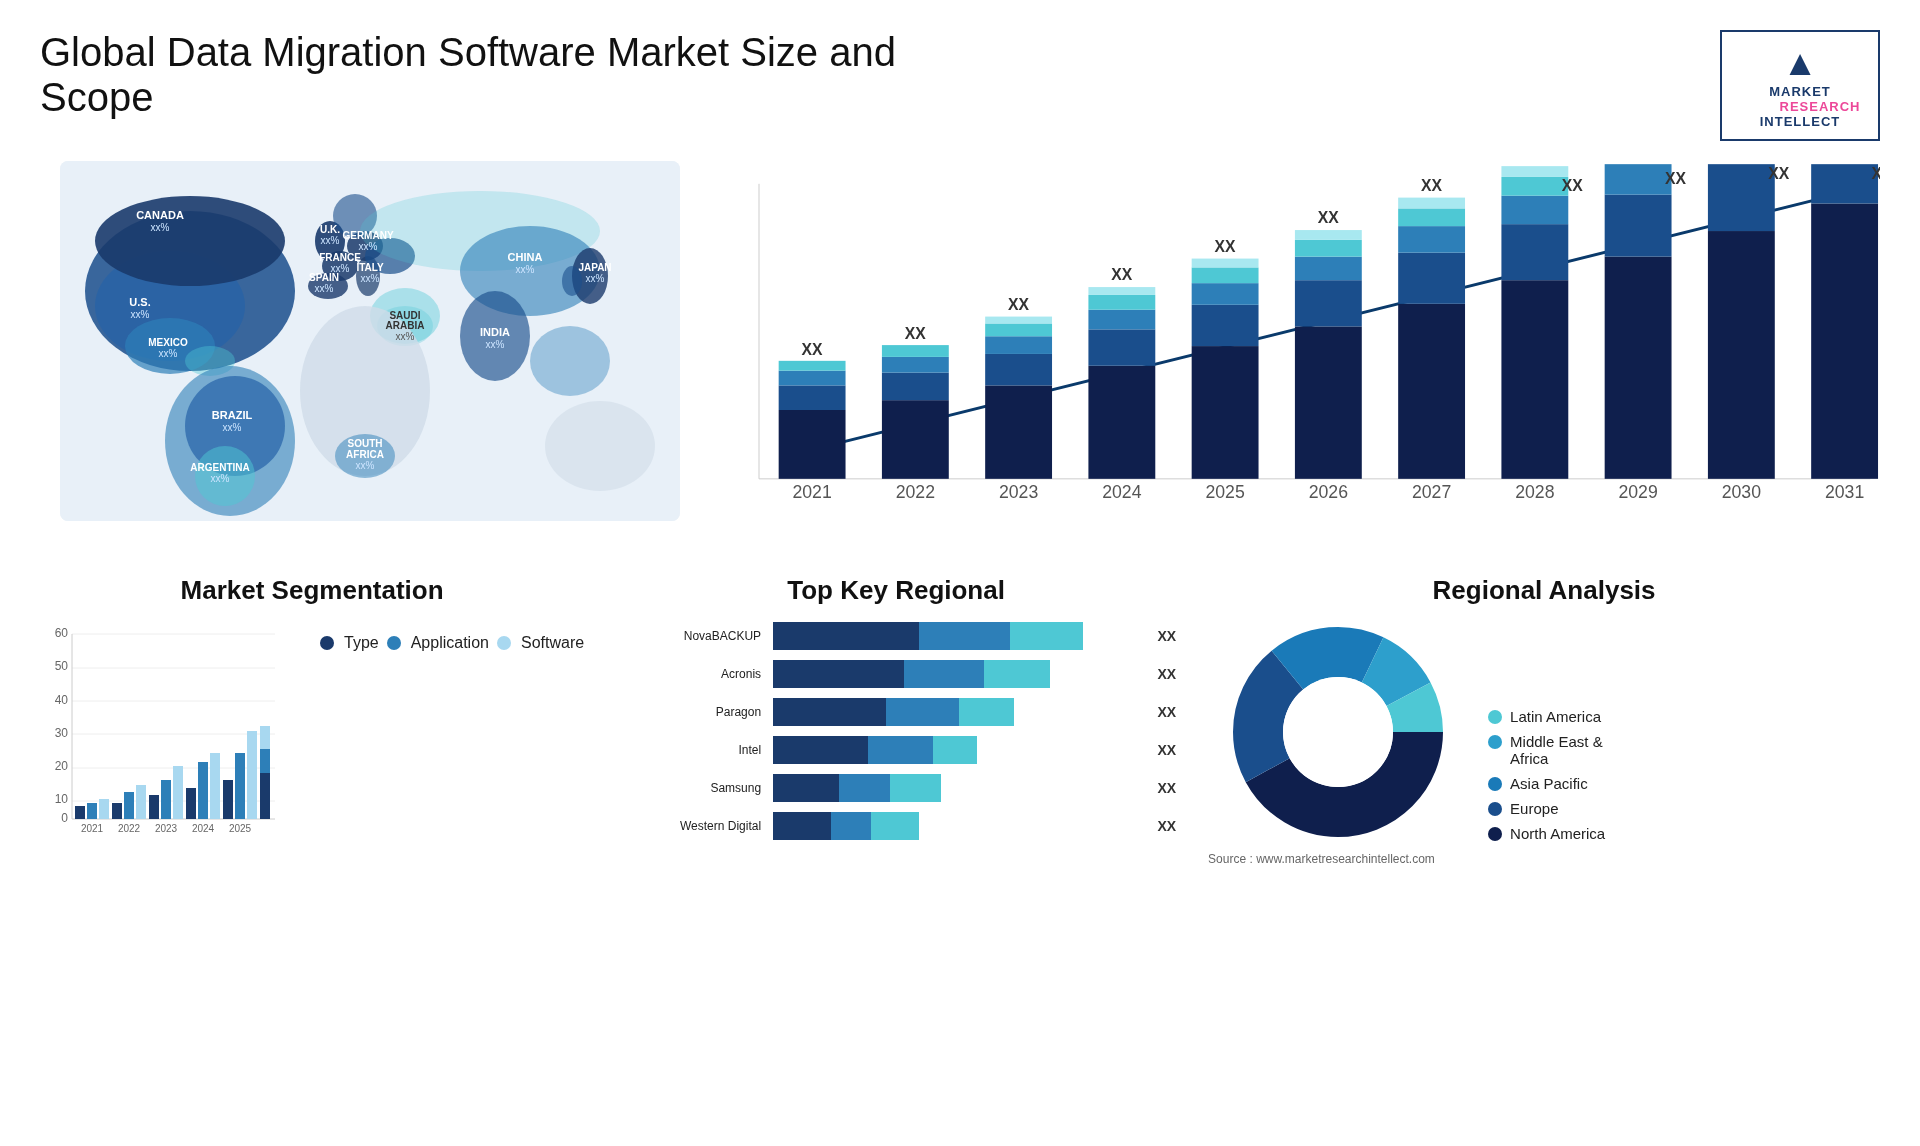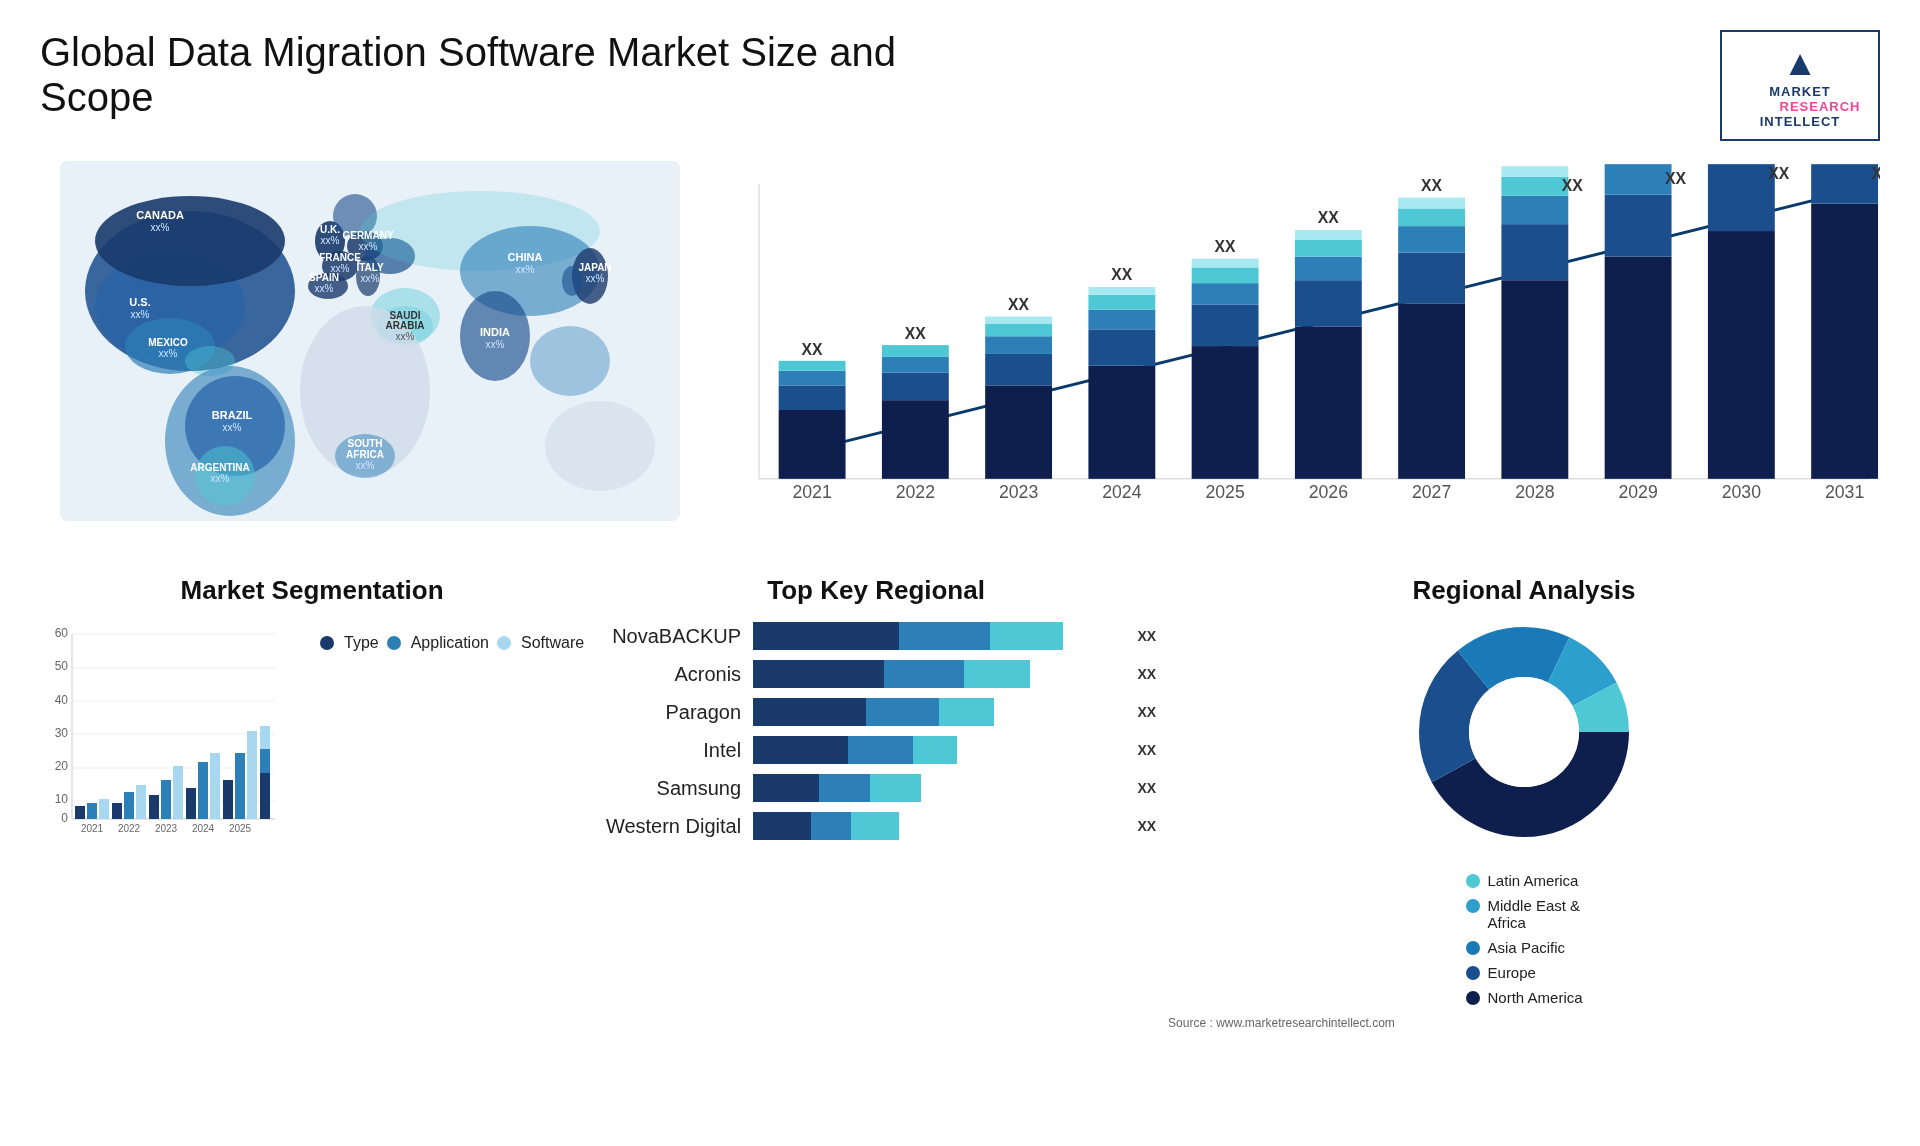--- a/index.html
+++ b/index.html
@@ -64,21 +64,21 @@
       height: 360px;
       position: relative;
       background: #f0f4f8;
       border-radius: 8px;
       overflow: hidden;
     }
 
     
     .bottom-section {
       display: flex;
-      gap: 12px;
+      gap: 32px;
     }
     .segmentation-section {
       flex: 0 0 420px;
     }
     .players-section {
       flex: 0 0 560px;
     }
     .regional-section {
       flex: 1;
     }
@@ -113,21 +113,21 @@
 
     
     .player-row {
       display: flex;
       align-items: center;
       gap: 12px;
       margin-bottom: 10px;
     }
     .player-name {
       width: 145px;
-      font-size: 20px;
+      font-size: 12px;
       text-align: right;
       flex-shrink: 0;
     }
     .player-bar-container {
       flex: 1;
       height: 28px;
       position: relative;
       display: flex;
     }
     .player-bar-dark {
@@ -165,24 +165,23 @@
     }
     .donut-dot {
       width: 14px;
       height: 14px;
       border-radius: 50%;
       flex-shrink: 0;
       margin-top: 2px;
     }
     .regional-bottom {
       display: flex;
-      align-items: center;
+      align-items: flex-end;
       gap: 20px;
       margin-top: 10px;
-      flex-direction: column;
     }
 
     .source-text {
       font-size: 12px;
       color: #666;
       text-align: left;
       margin-top: 10px;
     }
   </style>
 </head>

